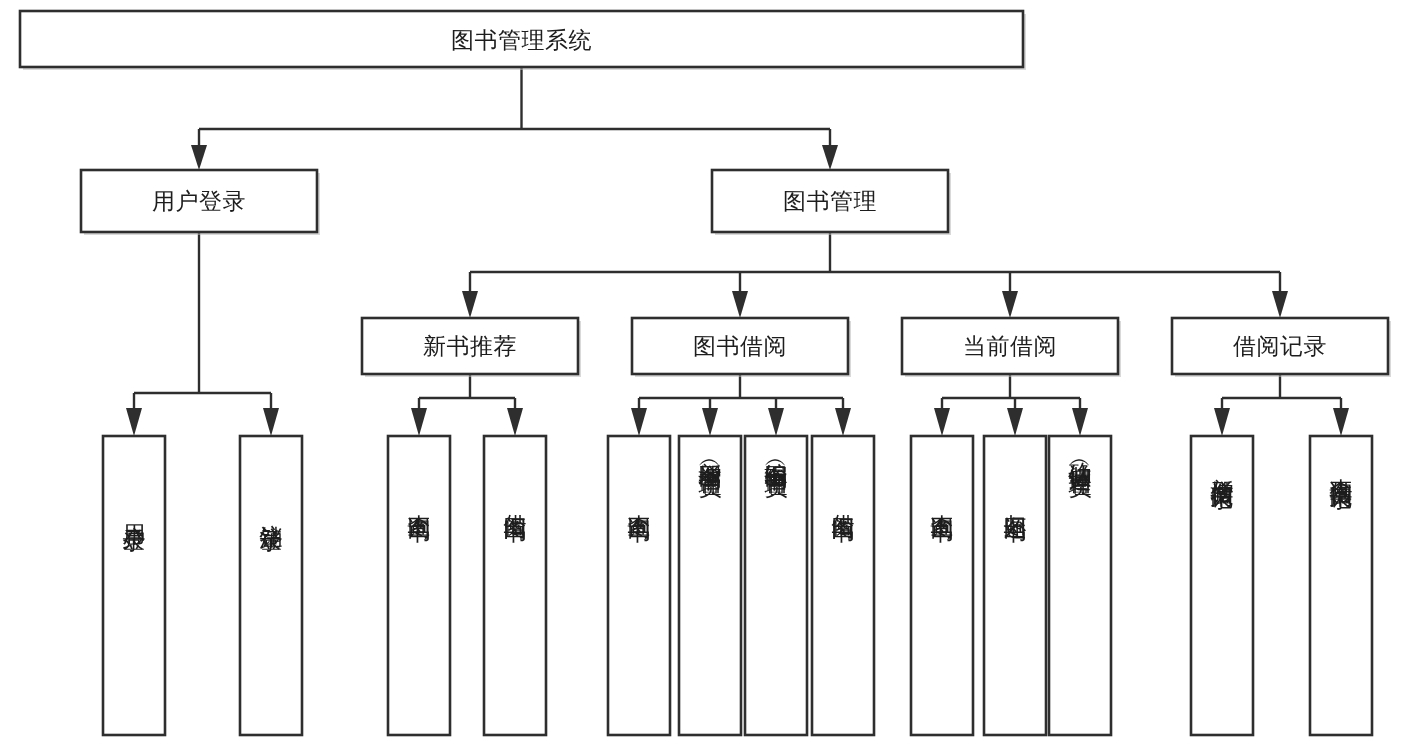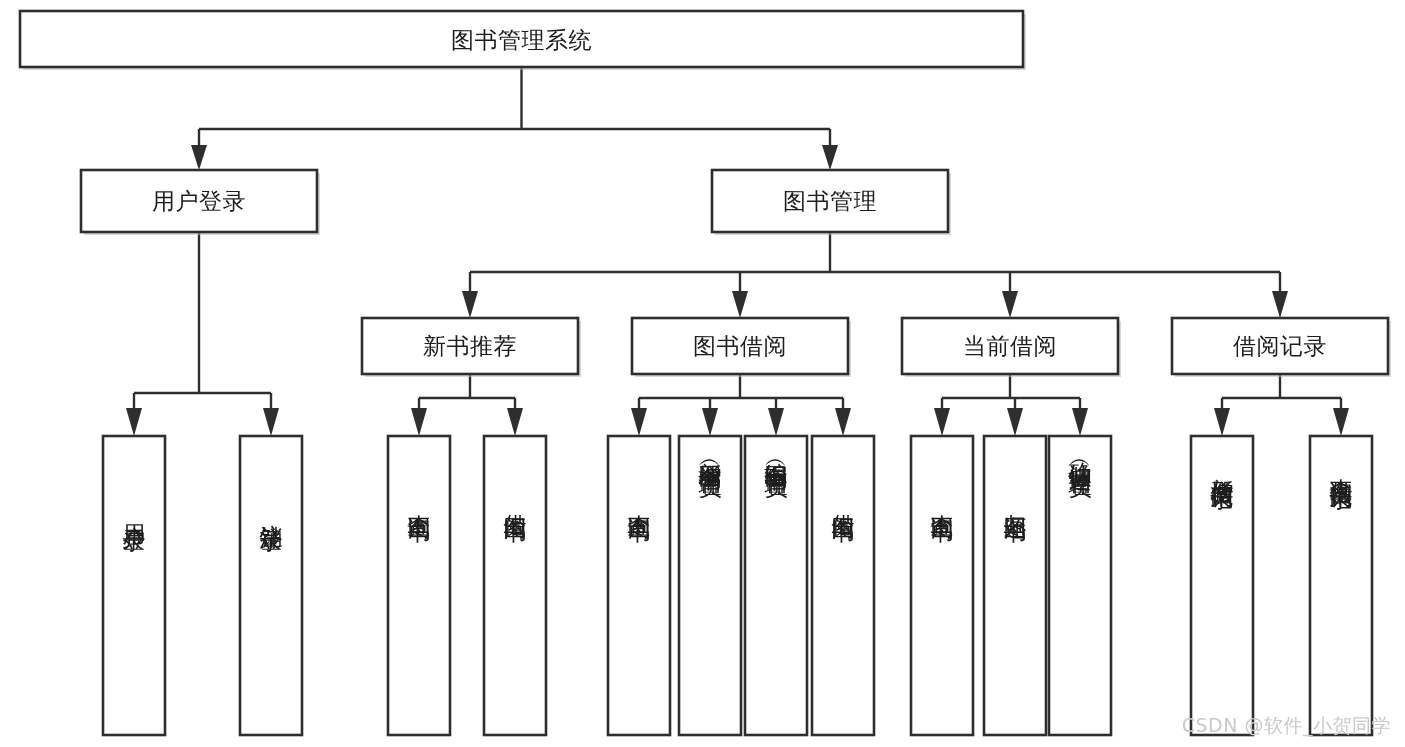--- a/index.html
+++ b/index.html
@@ -257,15 +257,14 @@
   </div>
 
   <div class="vlabel-wrap" style="left:1191px; top:436px; width:62px; height:299px;">
     <span class="node-label-v" style="margin-top:24px;">新增借阅记录</span>
   </div>
 
   <div class="vlabel-wrap" style="left:1310px; top:436px; width:62px; height:299px;">
     <span class="node-label-v" style="margin-top:24px;">查询借阅记录</span>
   </div>
 
-  <div class="watermark">CSDN @软件_小贺同学</div>
 
 </div>
 
 </body></html>

